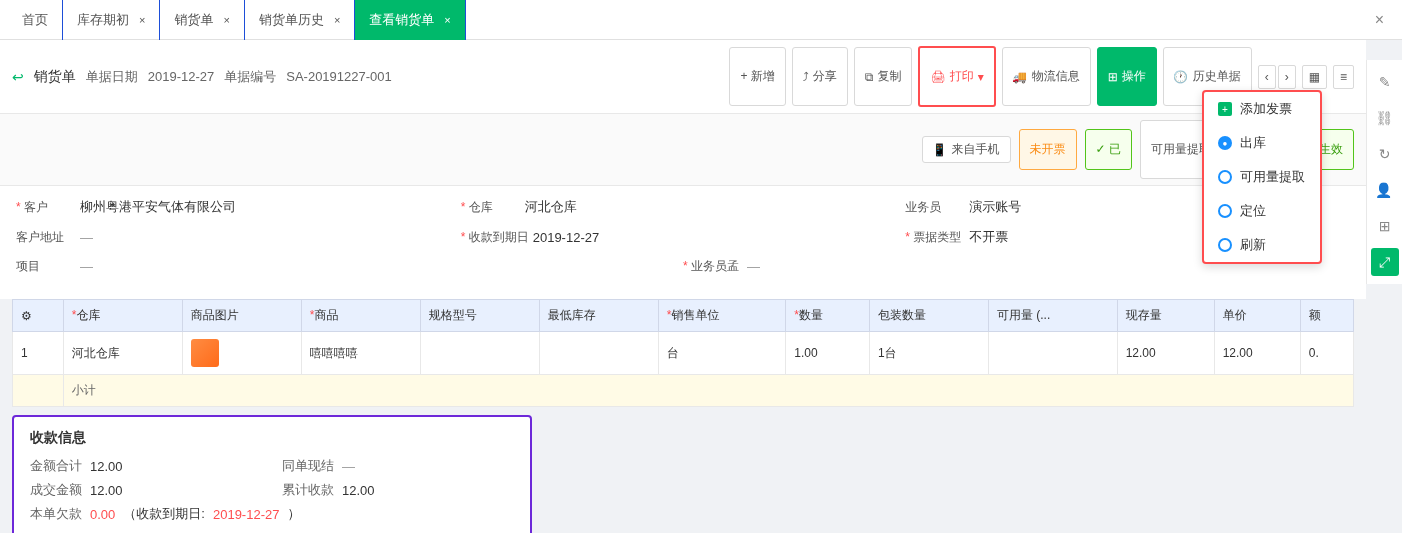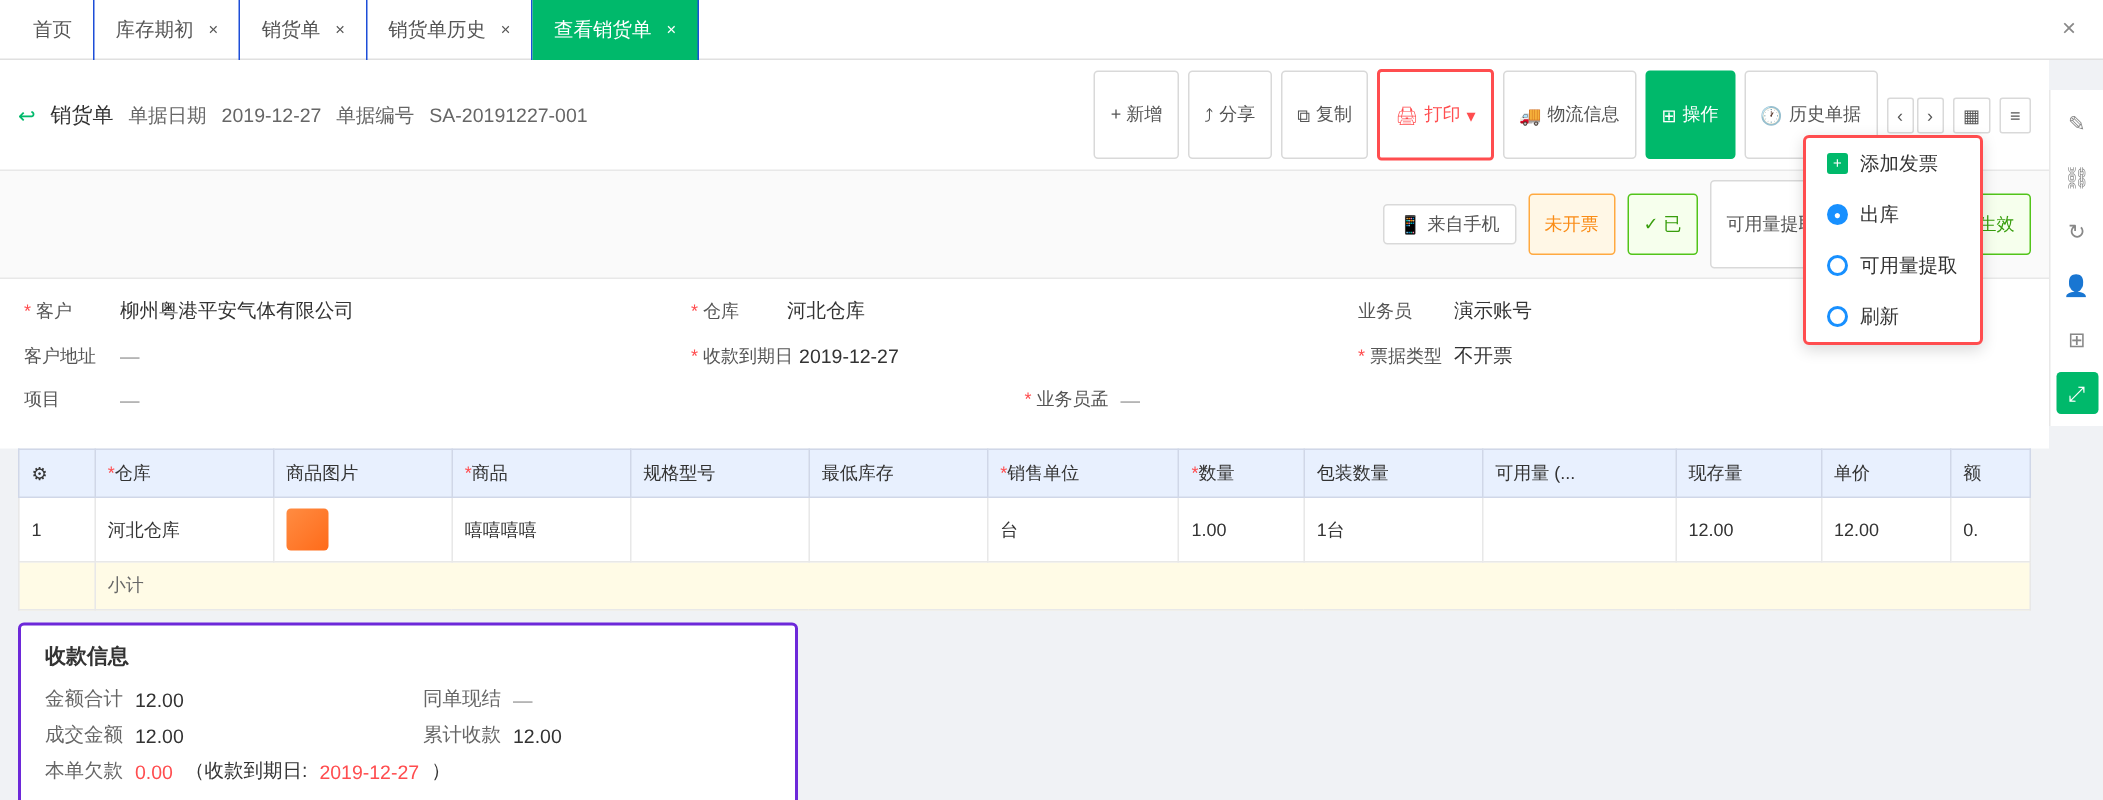--- a/index.html
+++ b/index.html
@@ -337,16 +337,20 @@
     <div class="dropdown-item">
       <span class="dropdown-icon-circle">●</span>
       <span>出库</span>
     </div>
     <div class="dropdown-item">
       <span class="dropdown-icon-circle2"></span>
       <span>可用量提取</span>
     </div>
     <div class="dropdown-item">
       <span class="dropdown-icon-circle2"></span>
+      <span>定位</span>
+    </div>
+    <div class="dropdown-item">
+      <span class="dropdown-icon-circle2"></span>
       <span>刷新</span>
     </div>
   </div>
 </div>
 
 </body></html>

